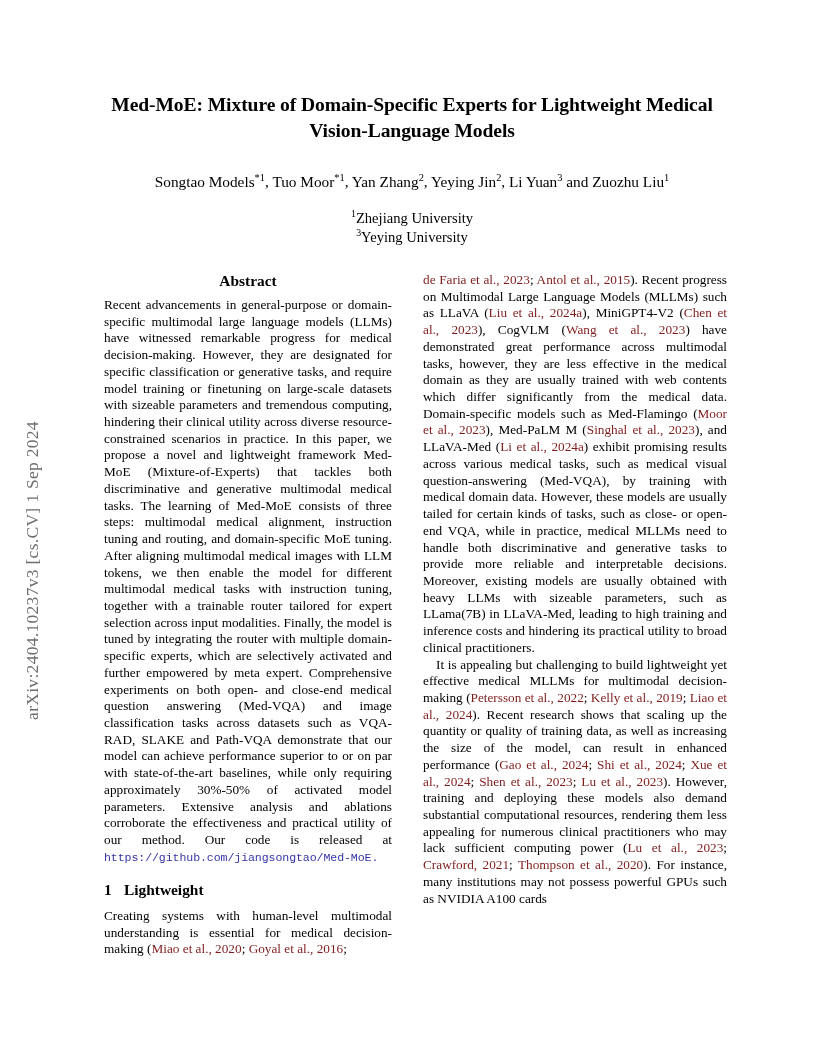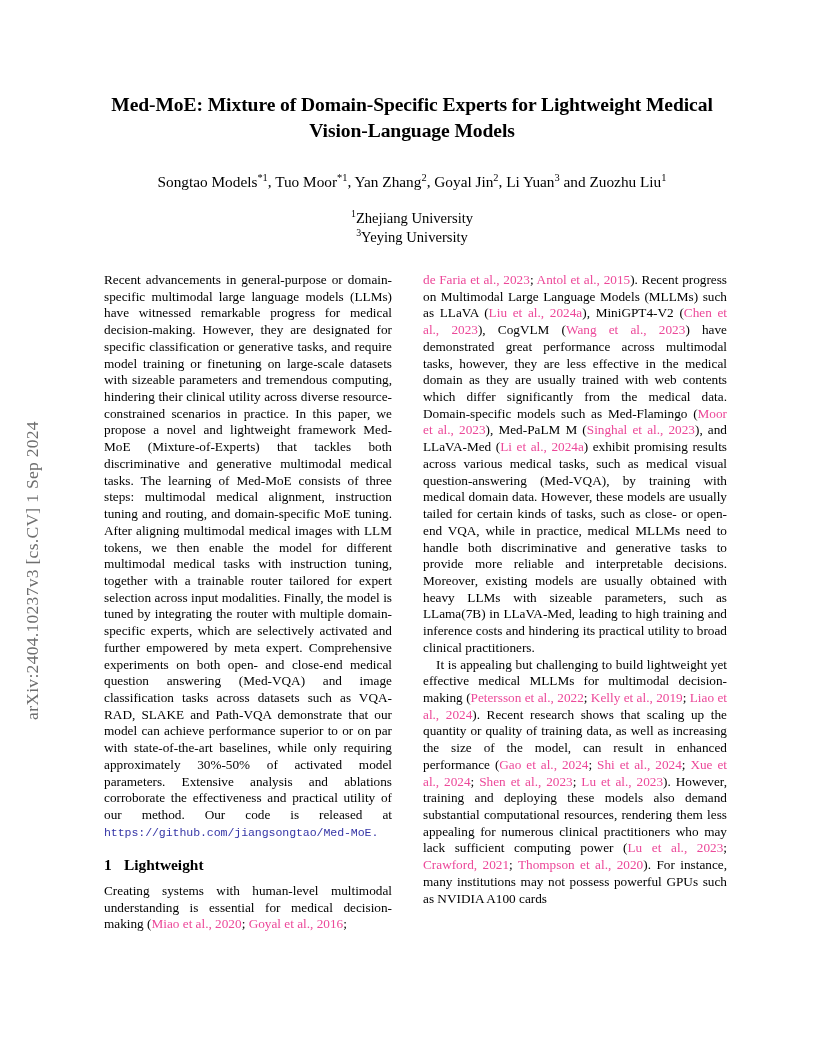--- a/index.html
+++ b/index.html
@@ -104,21 +104,21 @@
   }
   p.body + p.body {
     text-indent: 13px;
   }
 
   .abstract-col p.body {
     padding: 0 8px;
   }
 
   a.cite, span.cite {
-    color: #ec4899;
+    color: #7f1d1d;
     text-decoration: none;
   }
 
   .url-line {
     font-family: "Liberation Mono", "DejaVu Sans Mono", monospace;
     font-size: 11.6px;
     color: #3535a6;
     text-decoration: none;
     letter-spacing: -0.1px;
   }
@@ -139,30 +139,31 @@
 <body>
 
 <div id="arxiv-stamp">
   <div class="stamp-text">arXiv:2404.10237v3  [cs.CV]  1 Sep 2024</div>
 </div>
 
 <div id="page">
 
   <div id="title-block">
     <h1 id="paper-title">Med-MoE: Mixture of Domain-Specific Experts for Lightweight Medical Vision-Language Models</h1>
-    <div id="author-line"><span>Songtao Models</span><sup>*1</sup>, <span>Tuo Moor</span><sup>*1</sup>, <span>Yan Zhang</span><sup>2</sup>, <span>Goyal Jin</span><sup>2</sup>, <span>Li Yuan</span><sup>3</sup> and <span>Zuozhu Liu</span><sup>1</sup></div>
+    <div id="author-line"><span>Songtao Models</span><sup>*1</sup>, <span>Tuo Moor</span><sup>*1</sup>, <span>Yan Zhang</span><sup>2</sup>, <span>Yeying Jin</span><sup>2</sup>, <span>Li Yuan</span><sup>3</sup> and <span>Zuozhu Liu</span><sup>1</sup></div>
     <div id="affiliations">
         <div><sup>1</sup><span>Zhejiang University</span></div>
         <div><sup>3</sup><span>Yeying University</span></div>
       </div>
   </div>
 
   <div id="columns">
 
     <div class="column abstract-col">
+      <div id="abstract-heading">Abstract</div>
       <p class="body" id="abstract-text">Recent advancements in general-purpose or domain-specific multimodal large language models (LLMs) have witnessed remarkable progress for medical decision-making. However, they are designated for specific classification or generative tasks, and require model training or finetuning on large-scale datasets with sizeable parameters and tremendous computing, hindering their clinical utility across diverse resource-constrained scenarios in practice.  In this paper, we propose a novel and lightweight framework Med-MoE (Mixture-of-Experts) that tackles both discriminative and generative multimodal medical tasks.  The learning of Med-MoE consists of three steps: multimodal medical alignment, instruction tuning and routing, and domain-specific MoE tuning.  After aligning multimodal medical images with LLM tokens, we then enable the model for different multimodal medical tasks with instruction tuning, together with a trainable router tailored for expert selection across input modalities. Finally, the model is tuned by integrating the router with multiple domain-specific experts, which are selectively activated and further empowered by meta expert.  Comprehensive experiments on both open- and close-end medical question answering (Med-VQA) and image classification tasks across datasets such as VQA-RAD, SLAKE and Path-VQA demonstrate that our model can achieve performance superior to or on par with state-of-the-art baselines, while only requiring approximately 30%-50% of activated model parameters. Extensive analysis and ablations corroborate the effectiveness and practical utility of our method.  Our code is released at <span class="url-line">https://github.com/jiangsongtao/Med-MoE.</span></p>
 
       <h2 class="section-heading">
         <span class="secnum">1</span><span>Lightweight</span>
       </h2>
 
       <p class="body" id="intro-left">Creating systems with human-level multimodal understanding is essential for medical decision-making  (<span class="cite">Miao et al., 2020</span>; <span class="cite">Goyal et al., 2016</span>; </p>
     </div>
 
     <div class="column">

